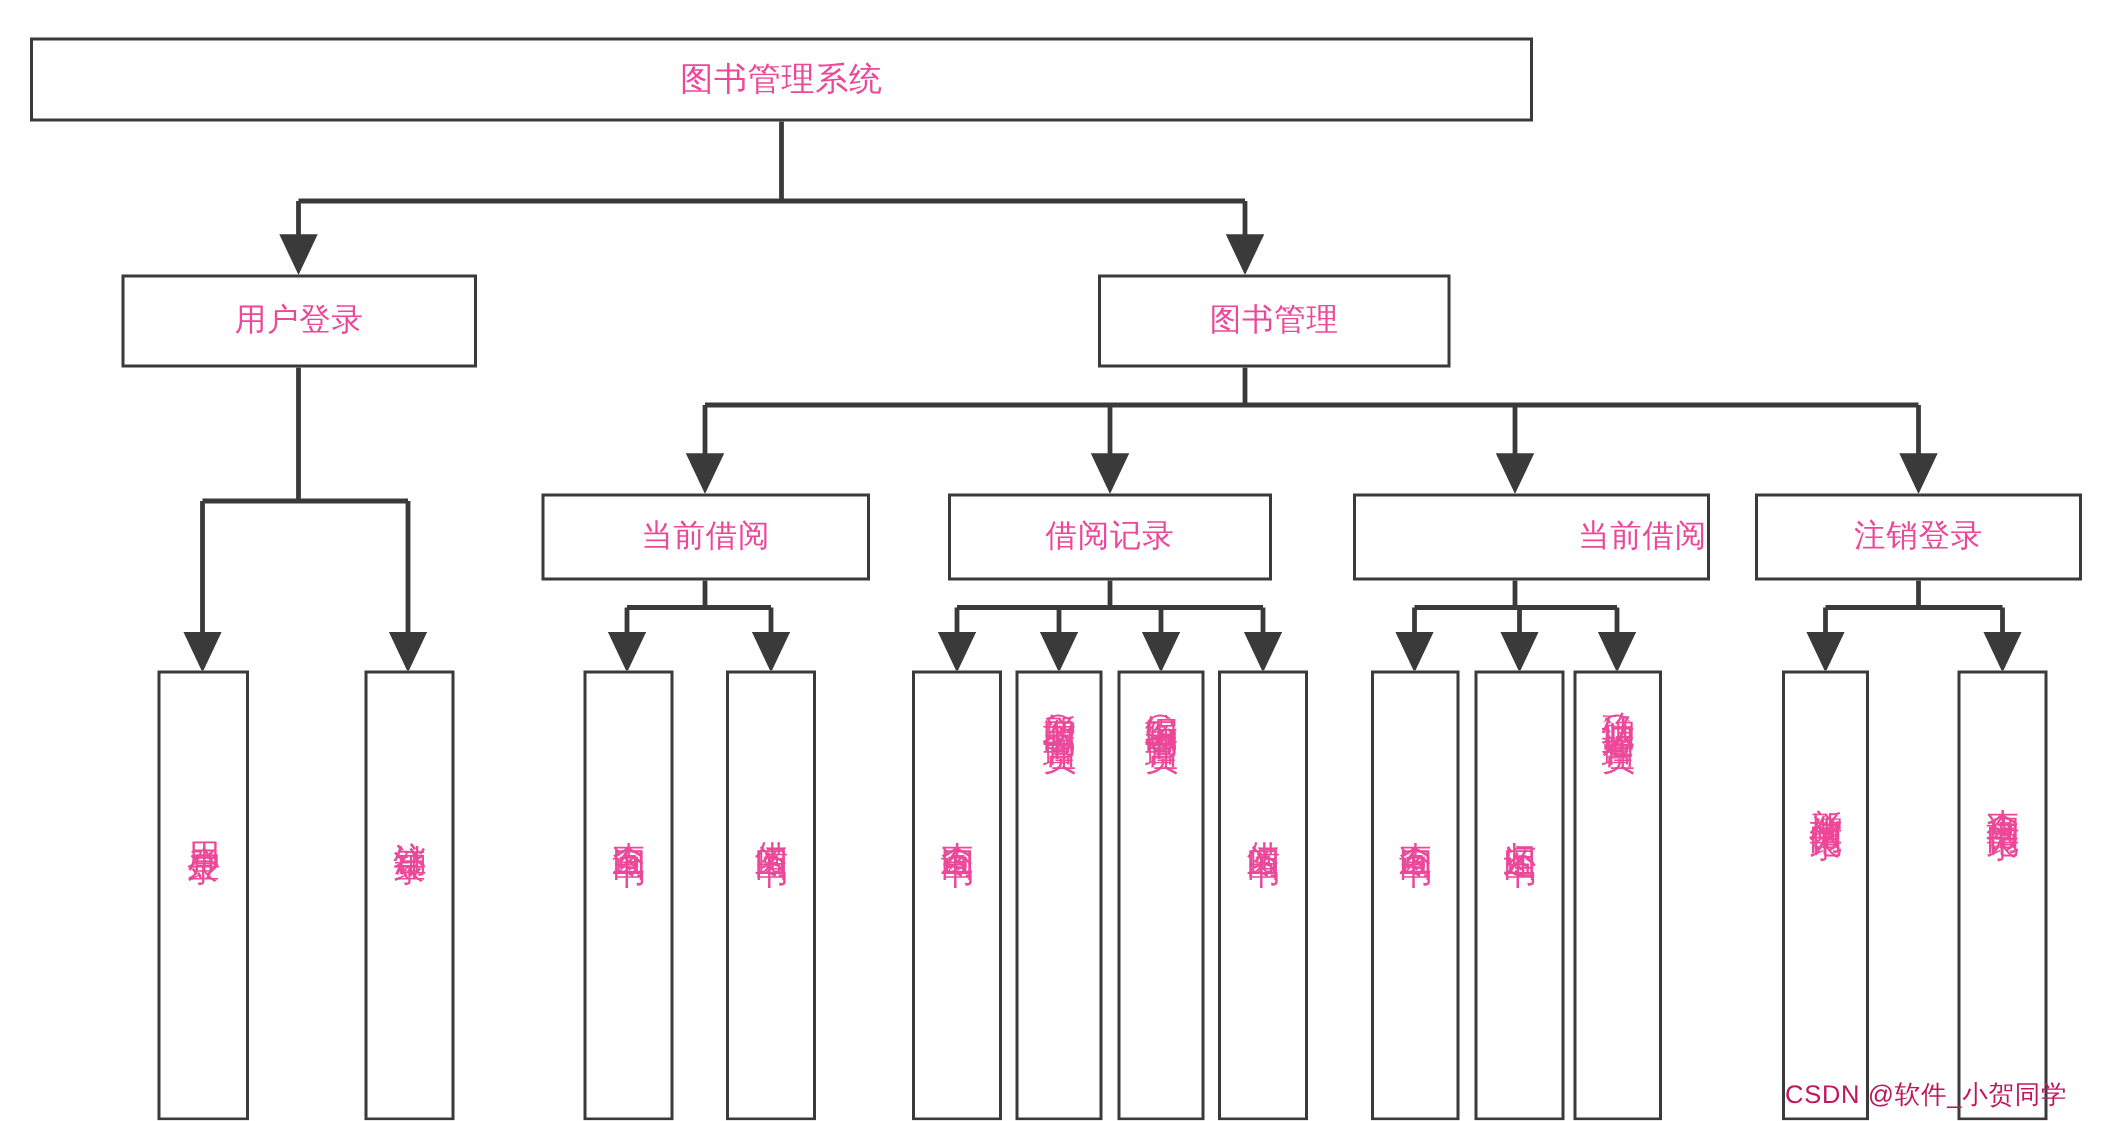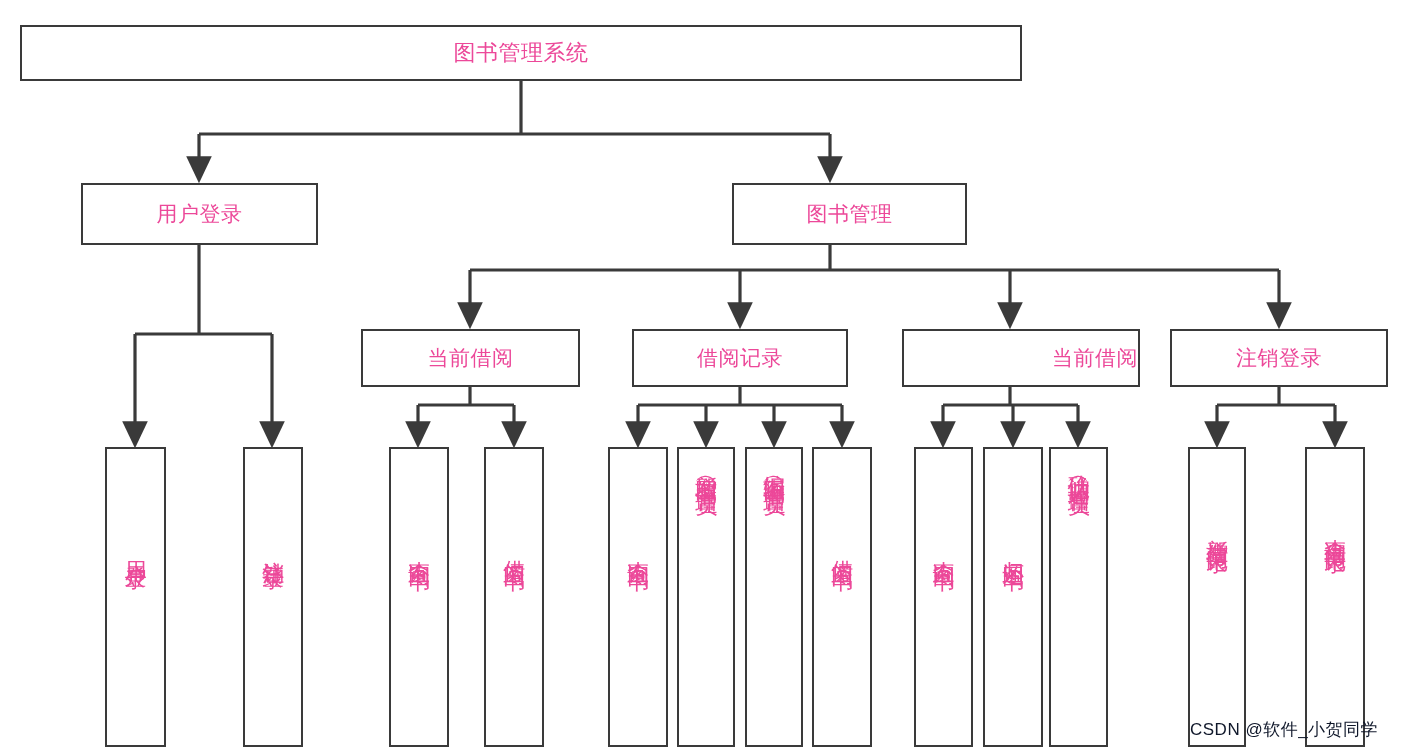--- a/index.html
+++ b/index.html
@@ -66,21 +66,21 @@
     margin-top: 86px;
   }
   .node.vert.mid2 .label {
     margin-top: 64px;
   }
   .watermark {
     position: absolute;
     left: 1190px;
     top: 718px;
     font-size: 17px;
-    color: #0f172a;
+    color: #be185d;
     white-space: nowrap;
     letter-spacing: 0.5px;
   }
 </style>
 </head>
 <body>
 
 <div id="canvas">
 
   <svg class="wires" viewBox="0 0 1405 747" xmlns="http://www.w3.org/2000/svg">

